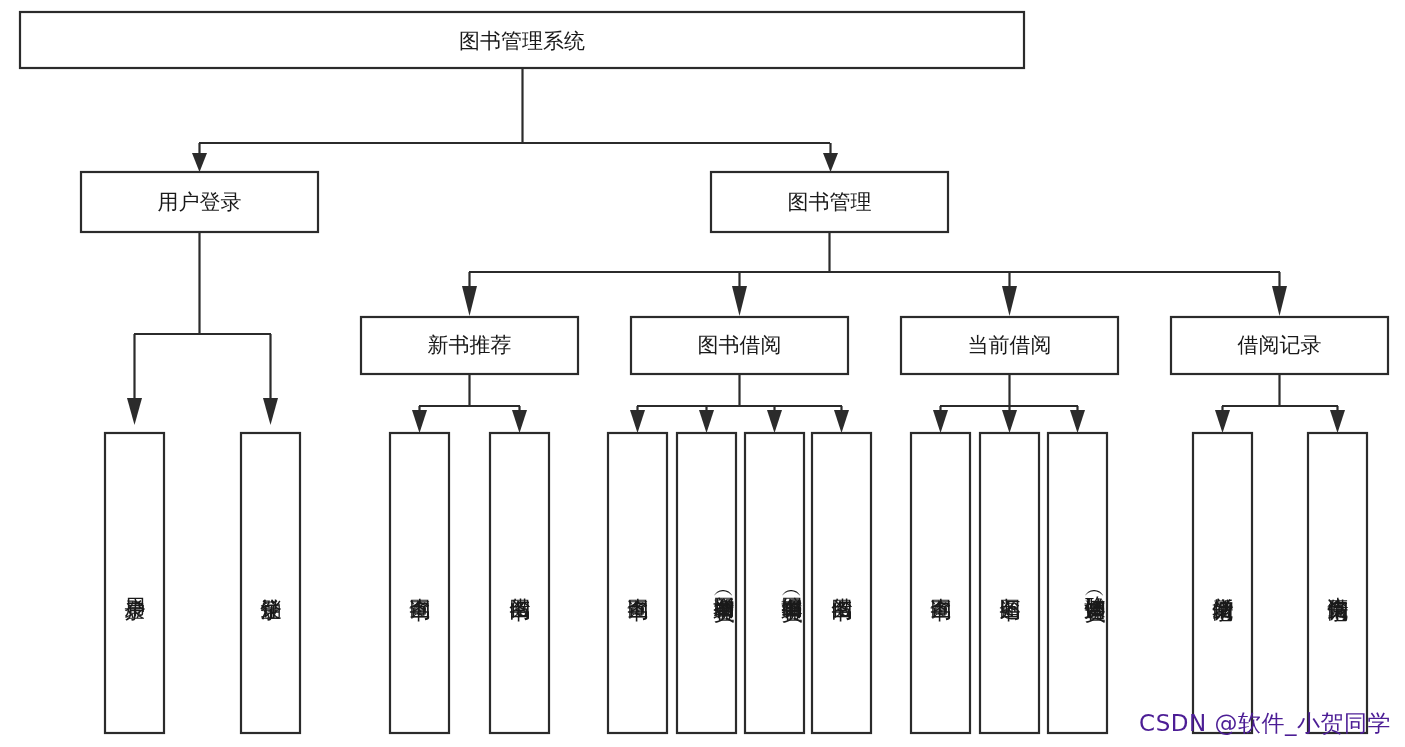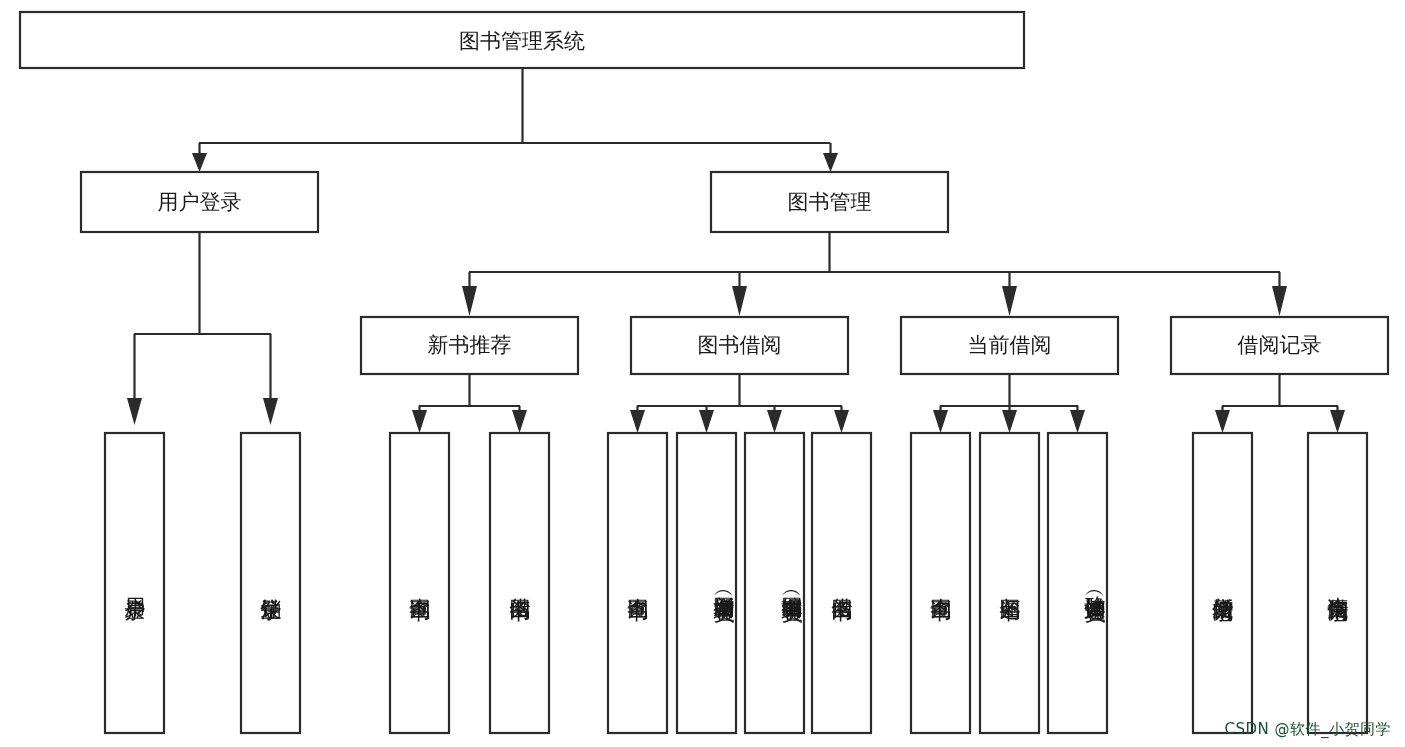--- a/index.html
+++ b/index.html
@@ -59,22 +59,22 @@
     letter-spacing: 1px;
     color: #1a1a1a;
     white-space: nowrap;
     pointer-events: none;
   }
   .watermark {
     position: absolute;
     right: 14px;
     bottom: 8px;
     font-family: "DejaVu Sans", "Liberation Sans", sans-serif;
-    font-size: 15px;
-    color: #14532d;
+    font-size: 23px;
+    color: #4c1d95;
     letter-spacing: 0.5px;
     user-select: none;
   }
 </style>
 </head>
 <body>
 
 <div id="diagram-root">
 
   <svg id="tree-svg" viewBox="0 0 1405 747">

